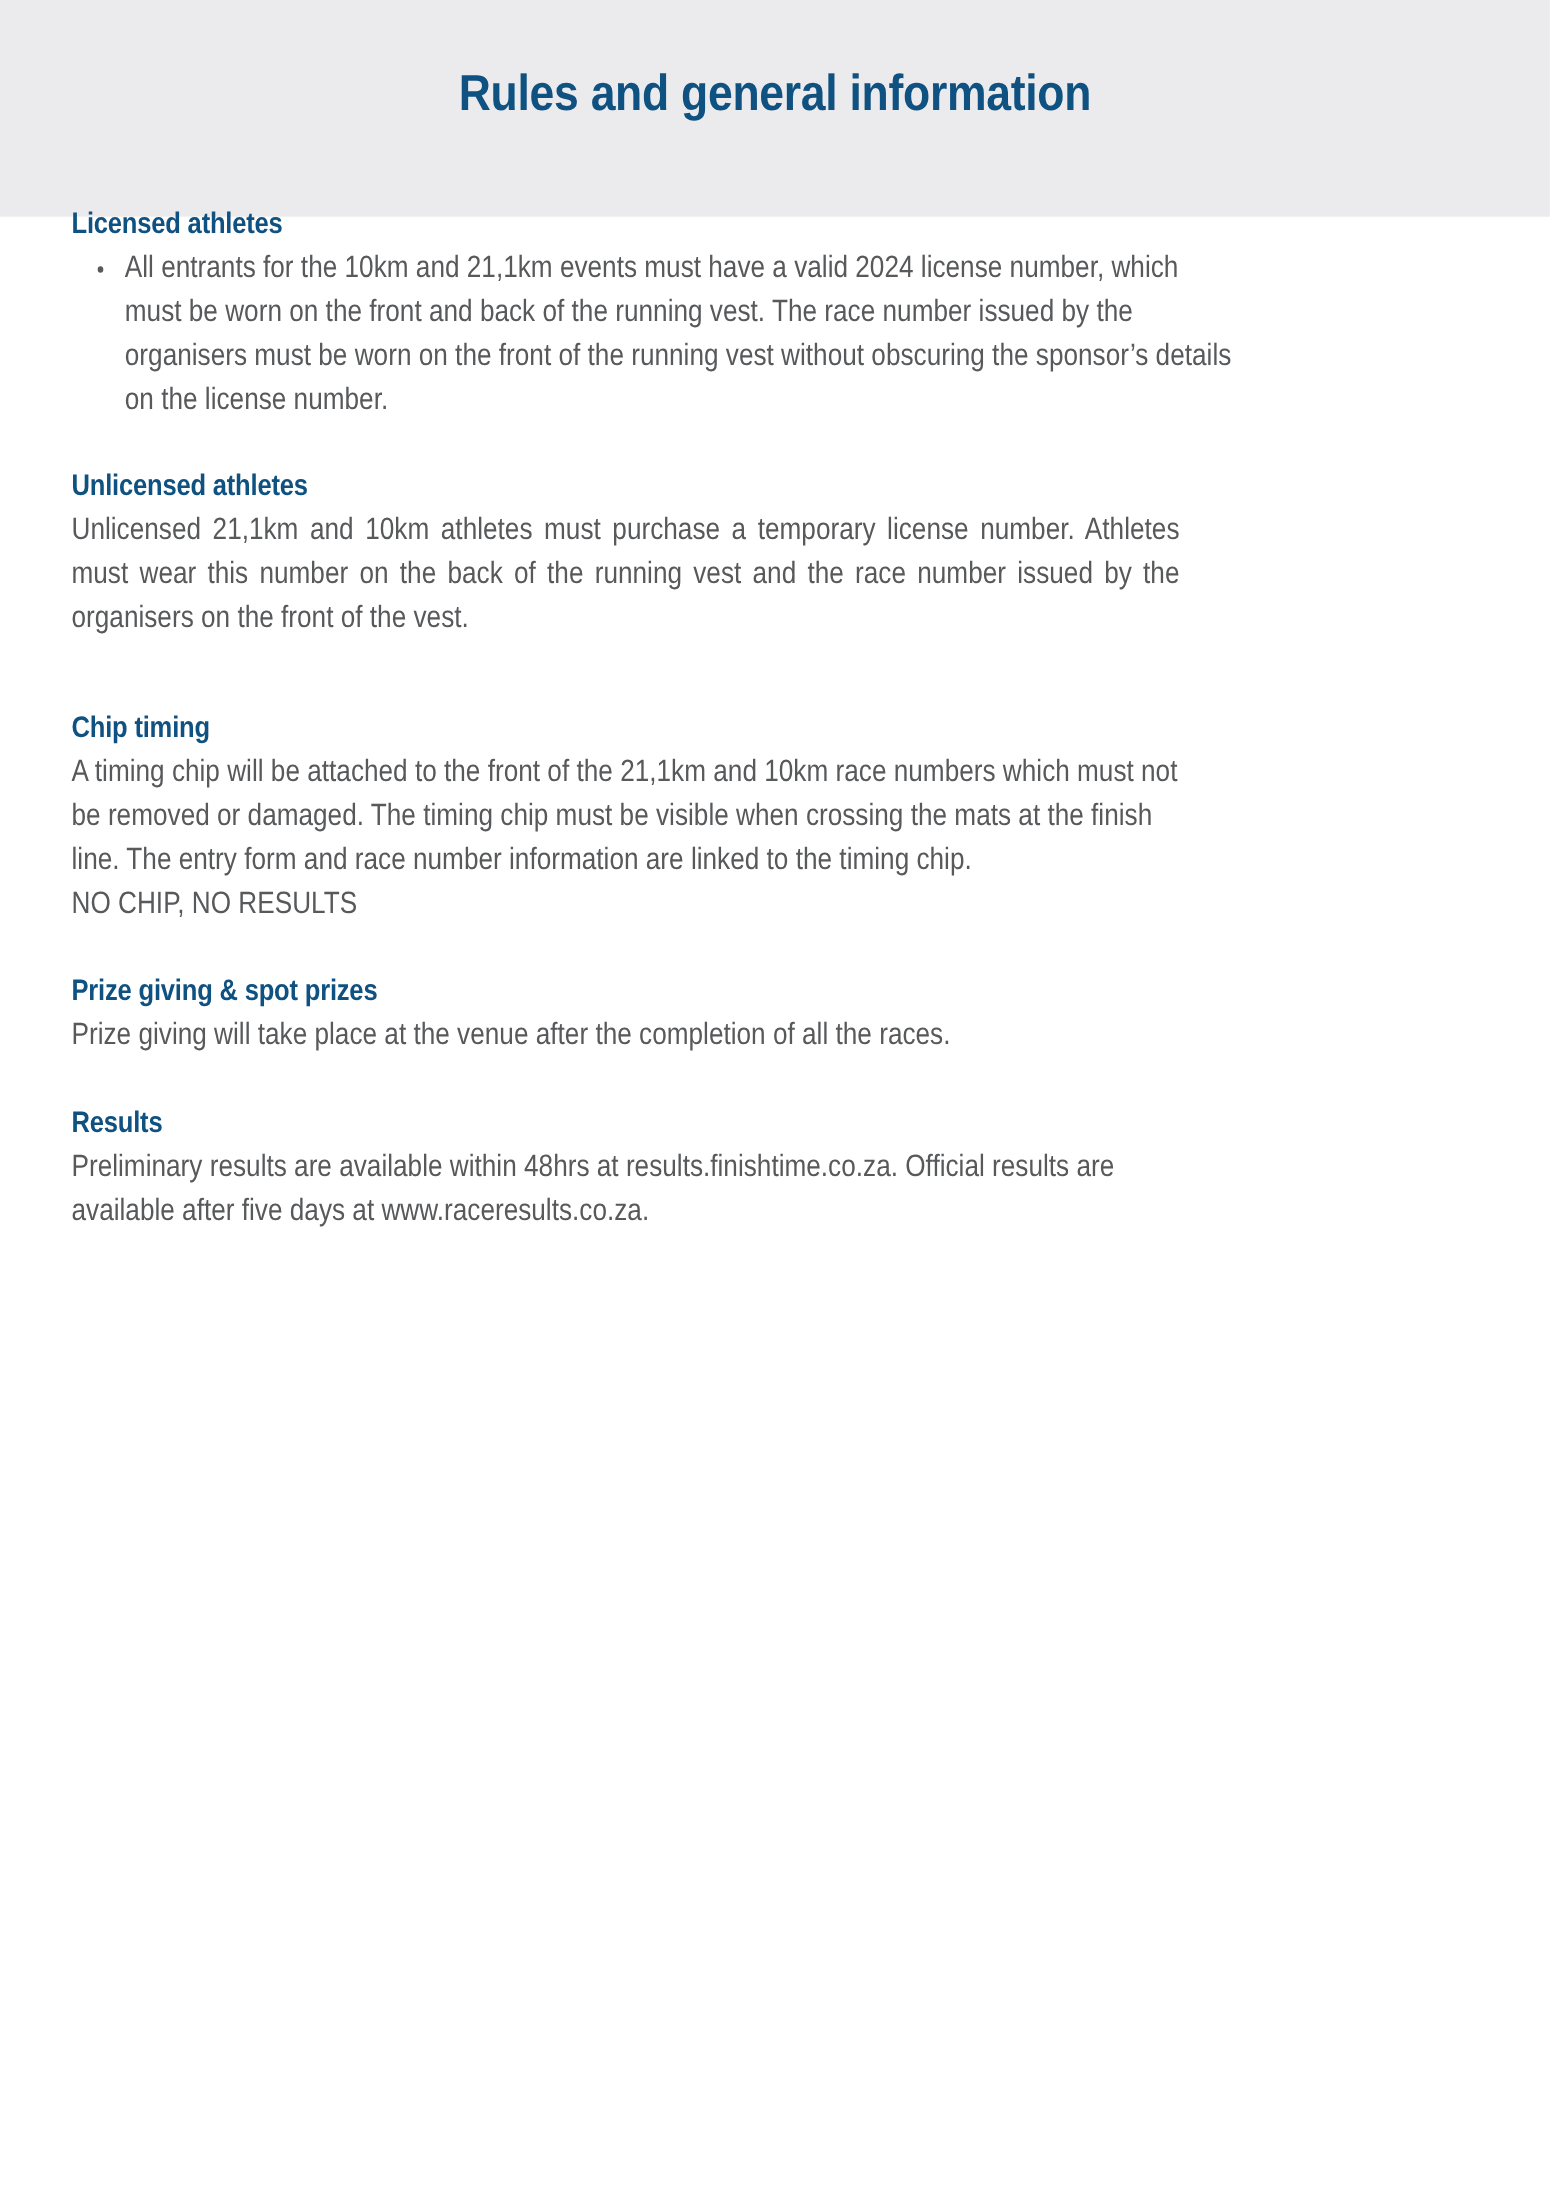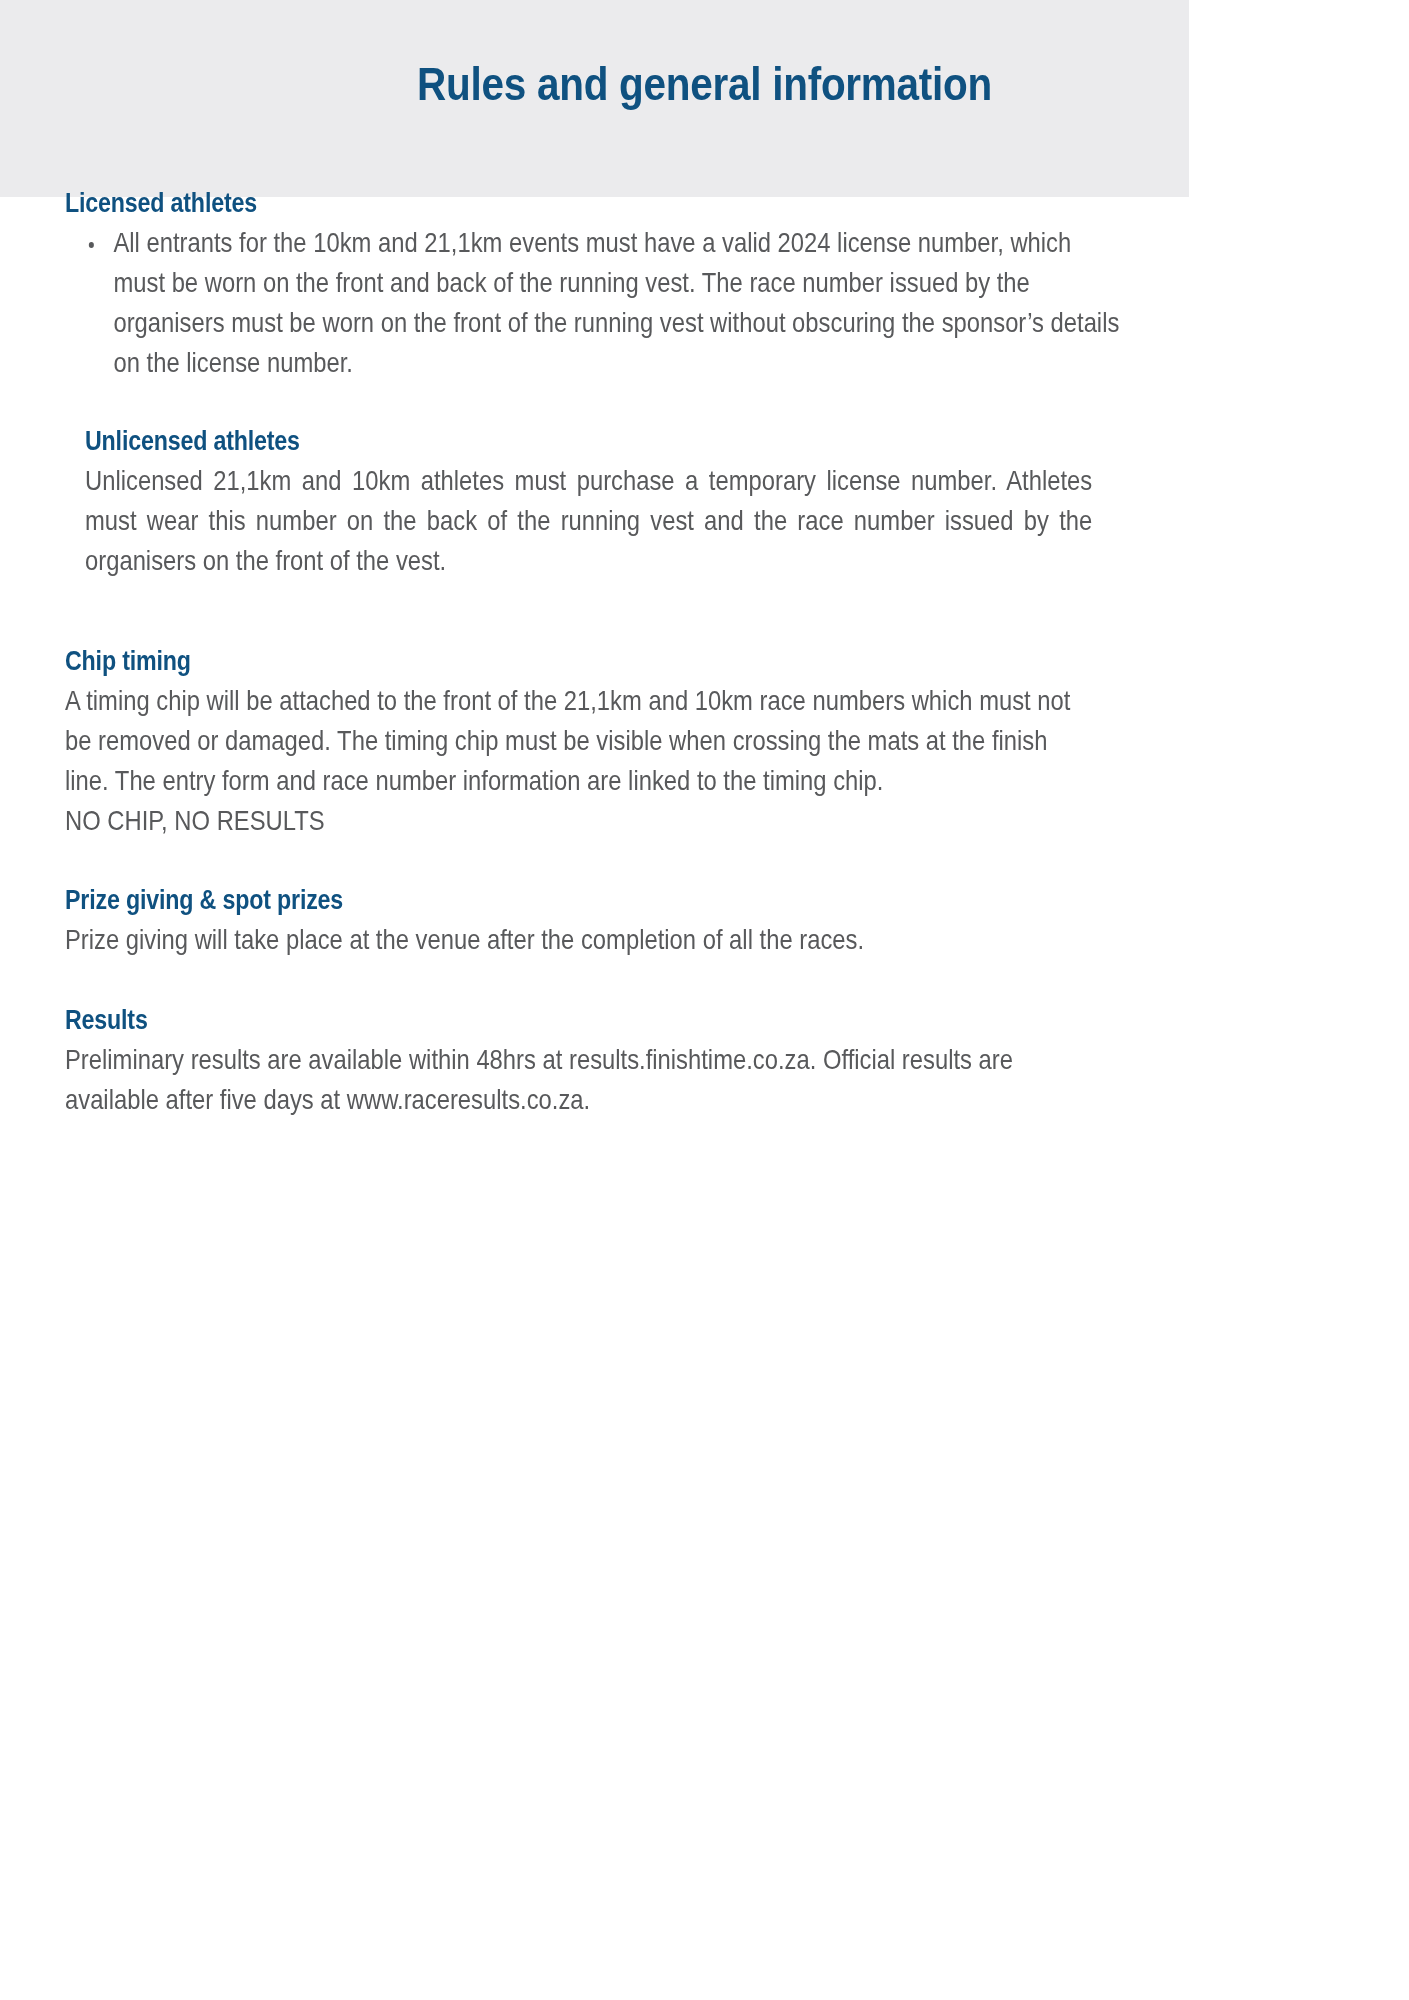--- a/index.html
+++ b/index.html
@@ -19,21 +19,21 @@
     width: 1409px;
     height: 2000px;
     background: #ffffff;
   }
 
   
   .header-band {
     position: absolute;
     top: 0;
     left: 0;
-    width: 1189px;
+    width: 1409px;
     height: 197px;
     background: #ebebed;
     box-sizing: border-box;
   }
 
   .page-title {
     position: absolute;
     top: 58px;
     left: 0;
     width: 1409px;
@@ -112,21 +112,21 @@
     left: 28px;
     top: 19px;
     width: 6px;
     height: 6px;
     border-radius: 50%;
     background: #58595b;
   }
 
   
   .sec-licensed        { margin-top: 7px;  }
-  .sec-unlicensed      { margin-top: 43px; margin-left: 20px; }
+  .sec-unlicensed      { margin-top: 43px; }
   .sec-chip            { margin-top: 65px; }
   .sec-prize           { margin-top: 44px; }
   .sec-results         { margin-top: 45px; }
   .sec-tog             { margin-top: 44px; }
 
   .heading-gap { height: 5px; }
 </style>
 </head>
 <body>
 

